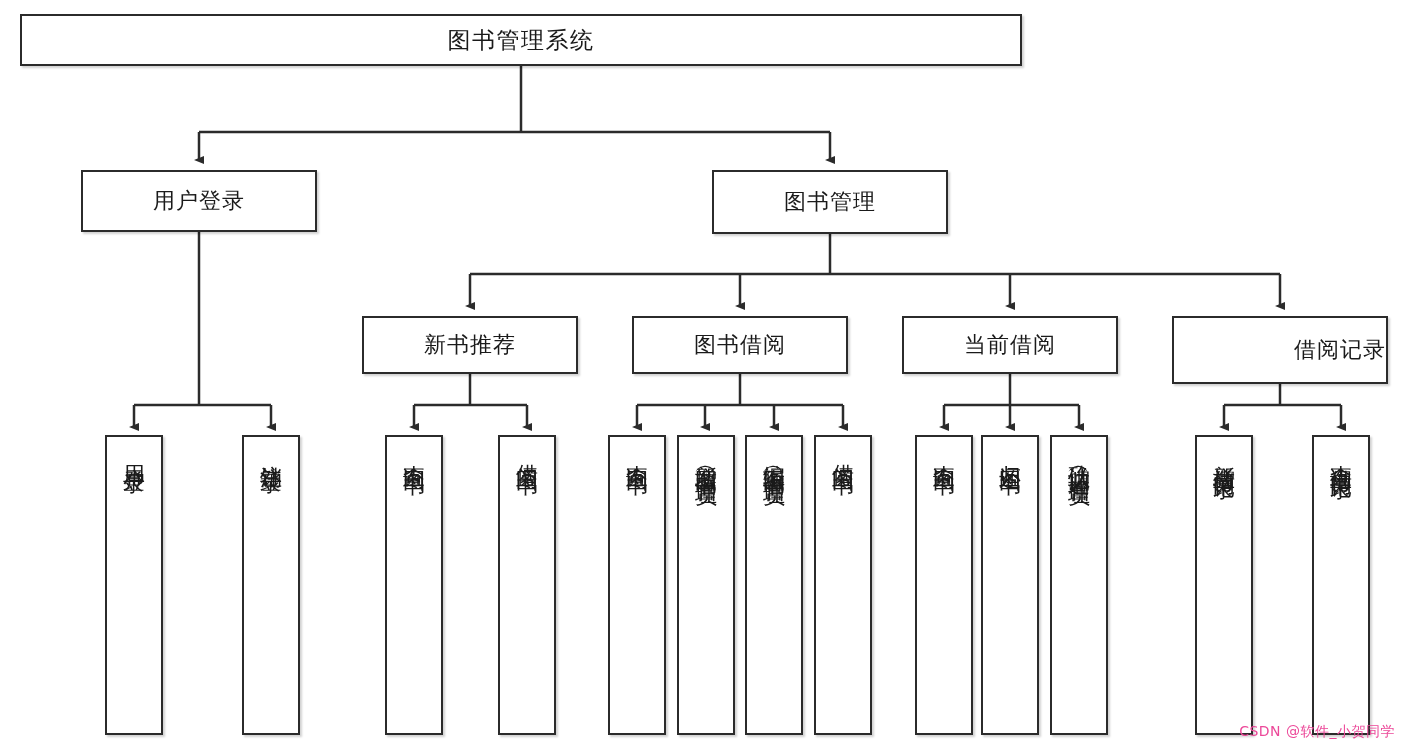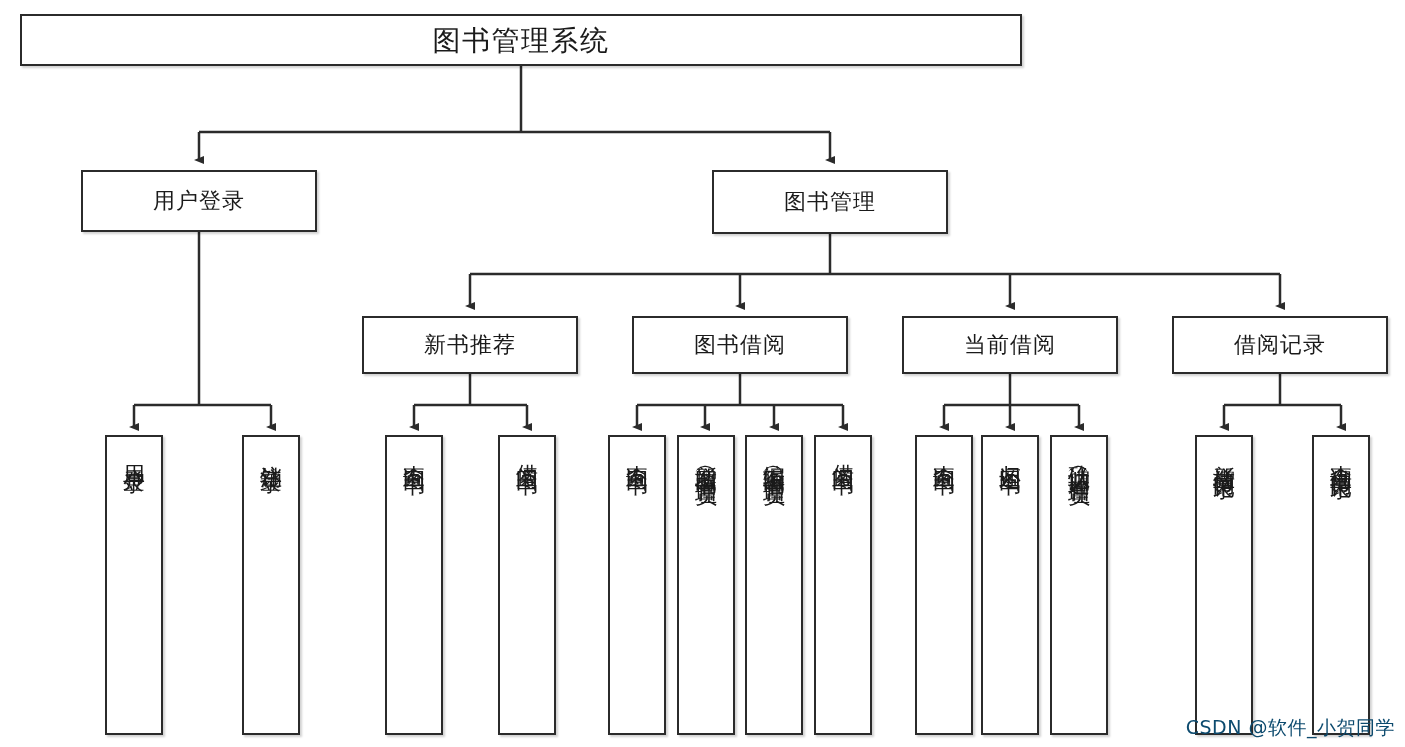--- a/index.html
+++ b/index.html
@@ -41,21 +41,21 @@
     text-align: center;
     line-height: 1.25;
     white-space: nowrap;
   }
   
   .node.h .label {
     font-size: 22px;
     letter-spacing: 1px;
   }
   .node.root .label {
-    font-size: 28px;
+    font-size: 23px;
     letter-spacing: 1.5px;
   }
   
   .node.v {
     align-items: flex-start;
     justify-content: center;
     padding-top: 10px;
   }
   .node.v .label {
     writing-mode: vertical-rl;
@@ -63,22 +63,22 @@
     font-size: 22px;
     line-height: 1.08;
     letter-spacing: 3px;
     white-space: nowrap;
     max-height: 280px;
   }
   .watermark {
     position: absolute;
     right: 10px;
     bottom: 6px;
-    font-size: 19px;
-    color: #0c4a6e;
+    font-size: 14px;
+    color: #ec4899;
     letter-spacing: 0.5px;
     white-space: nowrap;
     user-select: none;
   }
 </style>
 </head>
 <body>
 
 <div id="canvas">
 
@@ -145,21 +145,21 @@
 
   <div class="node h" style="left:632px; top:316px; width:216px; height:58px;">
     <span class="label">图书借阅</span>
   </div>
   <div class="node h" style="left:362px; top:316px; width:216px; height:58px;">
     <span class="label">新书推荐</span>
   </div>
   <div class="node h" style="left:902px; top:316px; width:216px; height:58px;">
     <span class="label">当前借阅</span>
   </div>
-  <div class="node h" style="left:1172px; top:316px; width:216px; height:58px;">
+  <div class="node h" style="left:1172px; top:316px; width:216px; height:68px;justify-content:flex-end;">
     <span class="label">借阅记录</span>
   </div>
 
   <div class="node v" style="left:105px; top:435px; width:58px; height:300px;">
     <span class="label">用户登录</span>
   </div>
   <div class="node v" style="left:242px; top:435px; width:58px; height:300px;">
     <span class="label">注销登录</span>
   </div>
 

